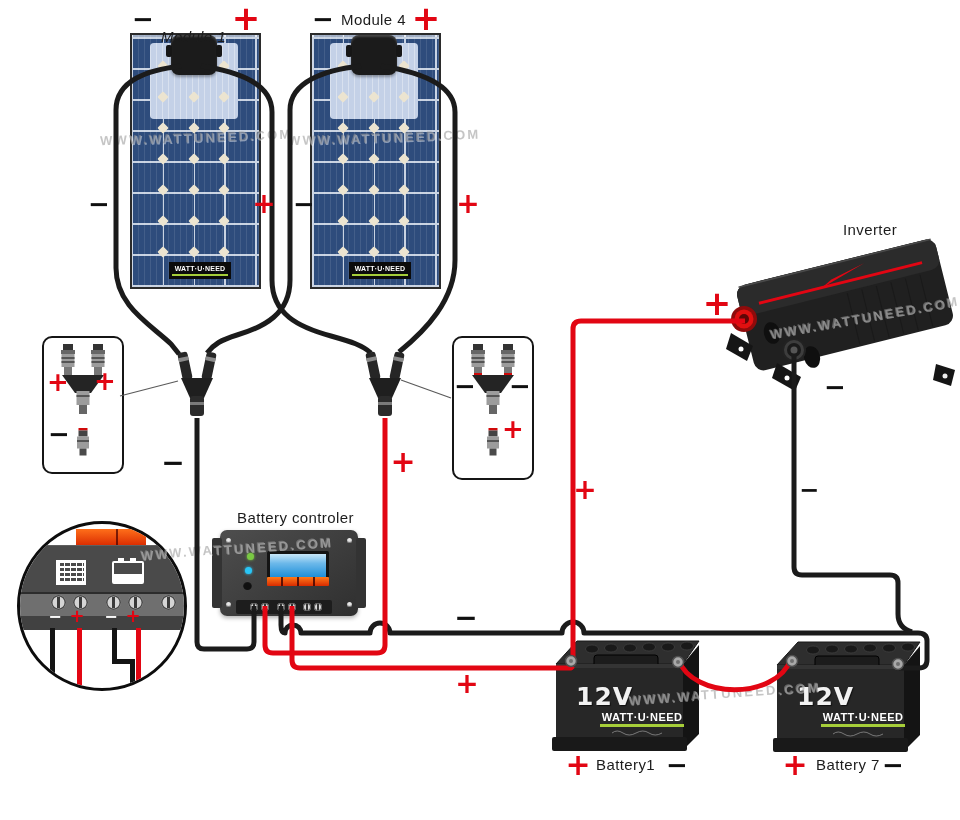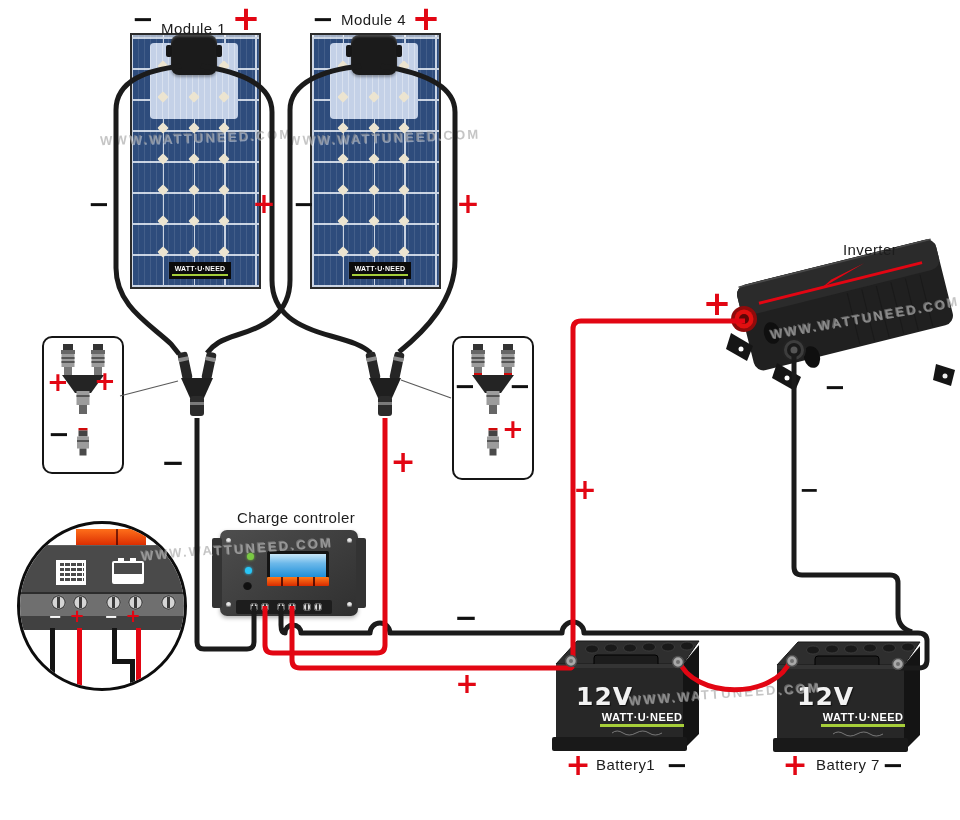--- a/index.html
+++ b/index.html
@@ -102,24 +102,24 @@
     color:#f2f2f2;z-index:50;text-shadow:1px 1px 1px rgba(0,0,0,.6);letter-spacing:1px;}
   .battery-logo{position:absolute;width:84px;z-index:50;display:flex;flex-direction:column;align-items:center;}
   .battery-logo .logo-text{color:#fff;font-size:11px;font-weight:bold;letter-spacing:.4px;line-height:12px;}
   .battery-logo .logo-stripe{width:84px;height:3px;background:#a6ce39;margin-top:1px;}
 </style>
 </head>
 <body>
 
 <div id="stage">
 
-  <div class="diagram-label" style="left:161px;top:20px;">Module 1</div>
+  <div class="diagram-label" style="left:161px;top:28px;font-style:italic;">Module 1</div>
   <div class="diagram-label" style="left:341px;top:11px;">Module 4</div>
-  <div class="diagram-label" style="left:843px;top:221px;margin-top:20px;">Inverter</div>
-  <div class="diagram-label" style="left:237px;top:509px;">Charge controler</div>
+  <div class="diagram-label" style="left:843px;top:221px;">Inverter</div>
+  <div class="diagram-label" style="left:237px;top:509px;">Battery controler</div>
   <div class="diagram-label" style="left:596px;top:756px;">Battery1</div>
   <div class="diagram-label" style="left:816px;top:756px;">Battery 7</div>
 
   <div class="panel" style="left:130px;top:33px;">
     <div class="panel-grid"></div>
     <div class="panel-highlight"></div>
     <div class="panel-diamonds">
         <i class="diamond" style="left: 26.75px; top: 27px;"></i>
         <i class="diamond" style="left: 26.75px; top: 58px;"></i>
         <i class="diamond" style="left: 26.75px; top: 89px;"></i>

